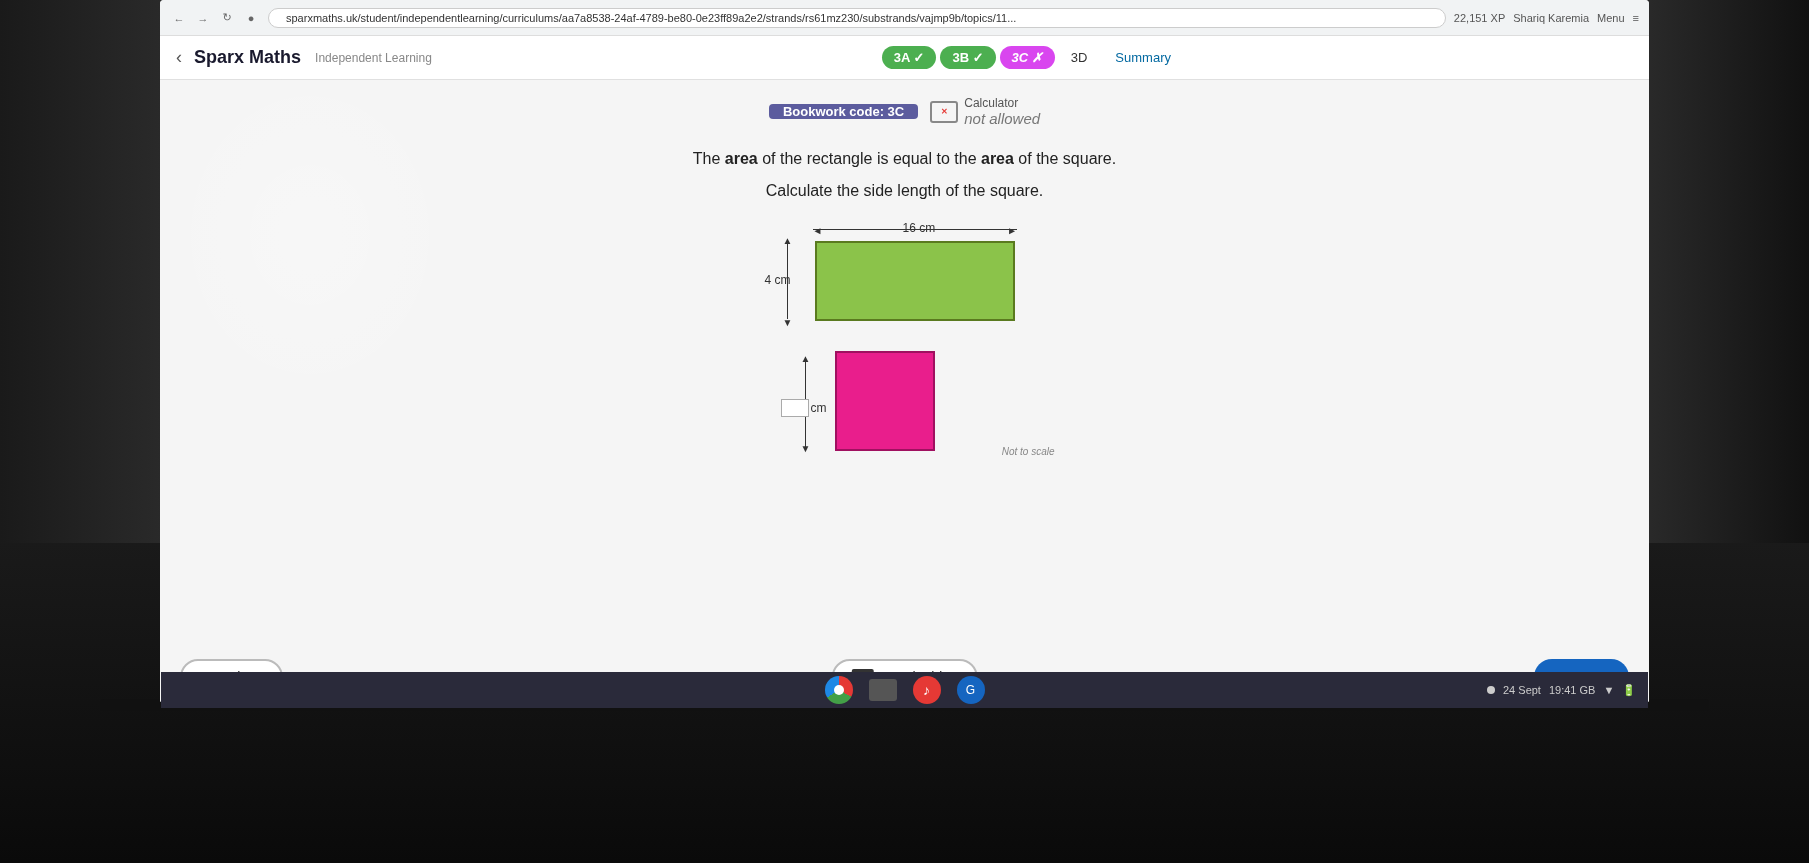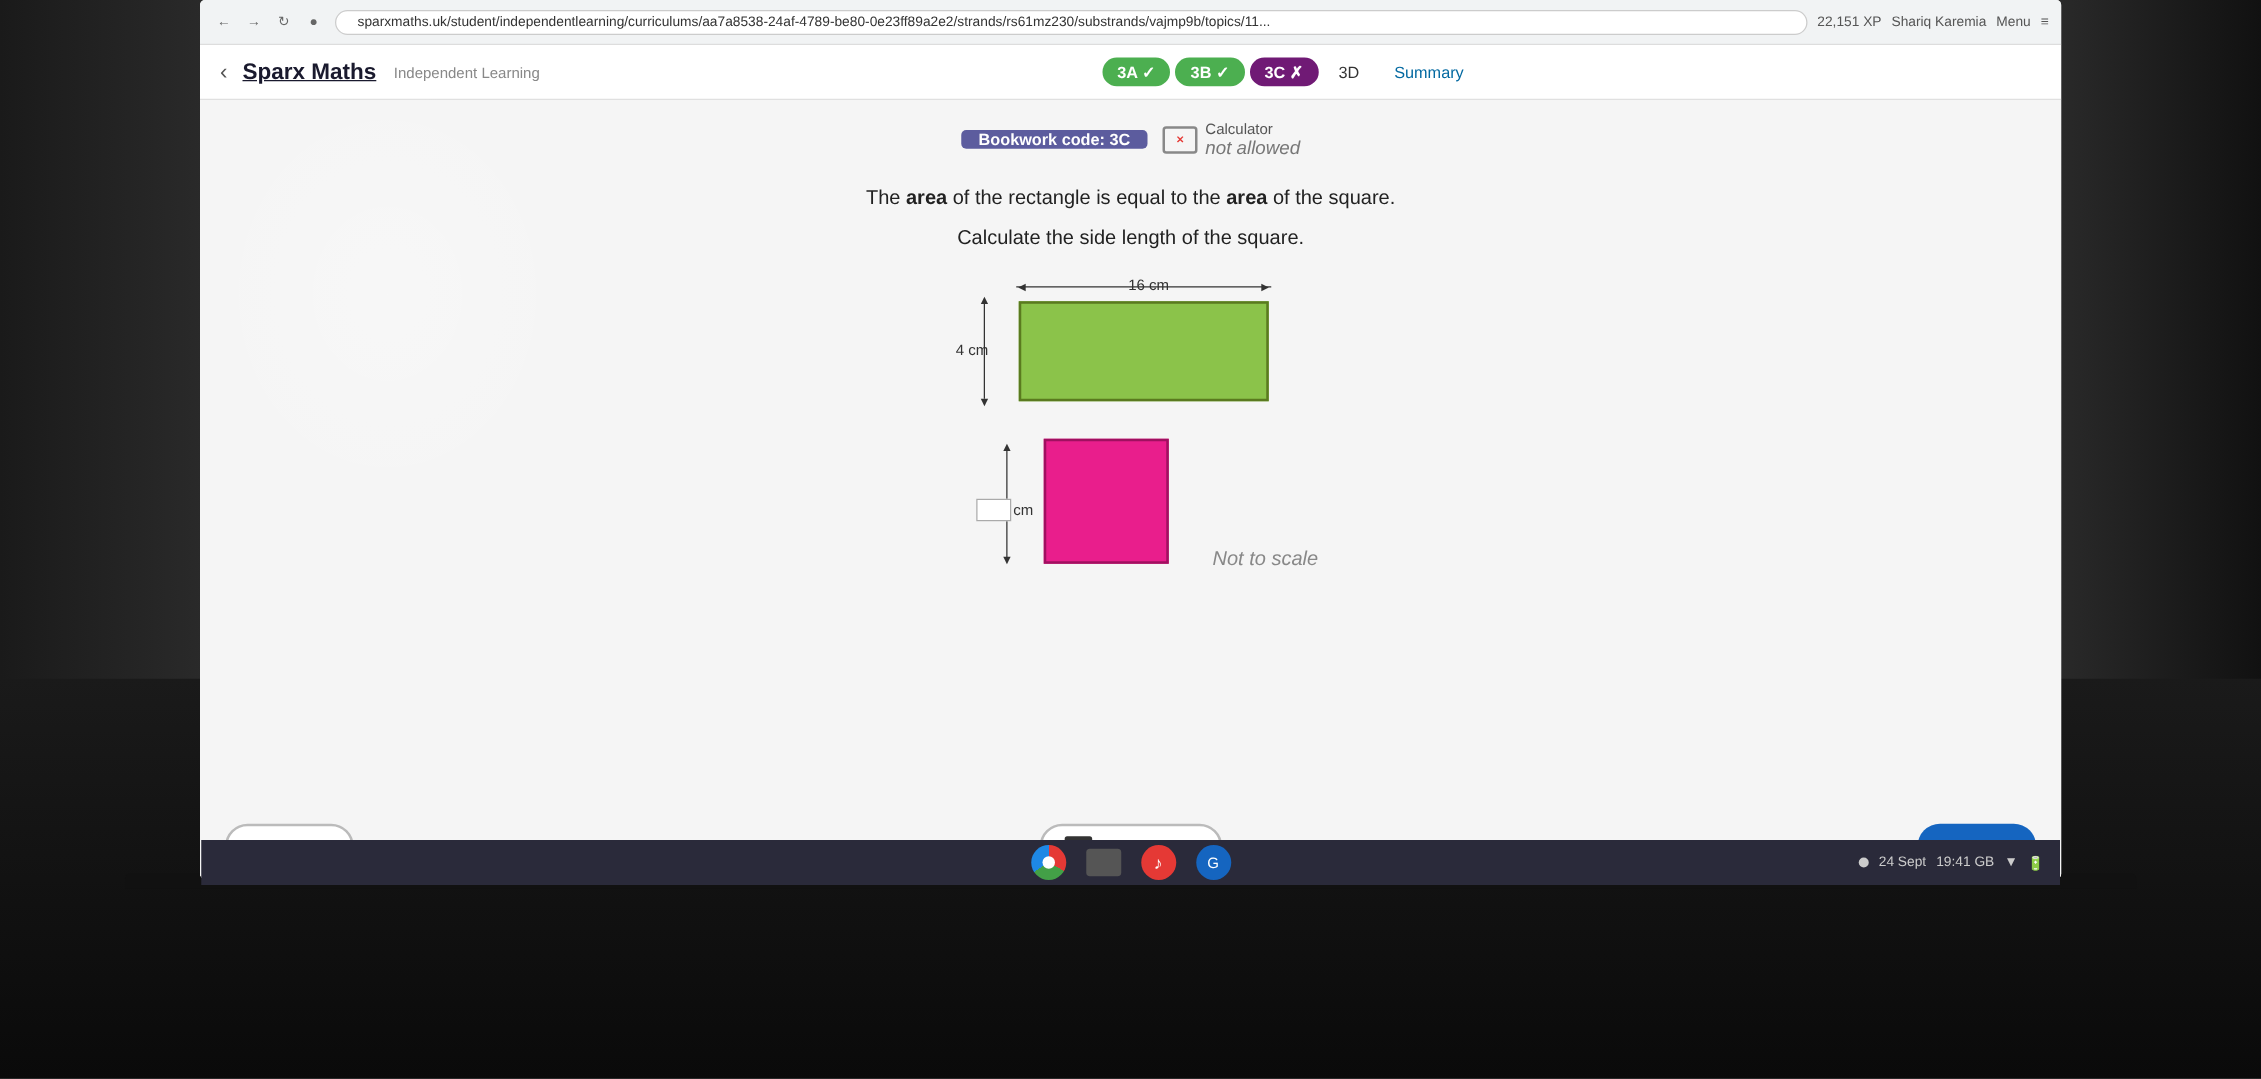--- a/index.html
+++ b/index.html
@@ -88,21 +88,20 @@
     .back-arrow {
       font-size: 18px;
       color: #555;
       cursor: pointer;
     }
 
     .sparx-logo {
       font-size: 18px;
       font-weight: bold;
       color: #1a1a2e;
-      text-decoration: underline;
     }
 
     .independent-learning {
       font-size: 12px;
       color: #888;
       margin-left: 2px;
     }
 
     .header-center {
       flex: 1;
@@ -120,22 +119,23 @@
       border: none;
       cursor: pointer;
     }
 
     .tab-green {
       background: #4caf50;
       color: white;
     }
 
     .tab-red {
-      background: #701a75;
+      background: #d946ef;
       color: white;
+      font-style: italic;
     }
 
     .tab-plain {
       background: transparent;
       color: #333;
       font-weight: normal;
     }
 
     .tab-summary {
       background: transparent;
@@ -256,21 +256,21 @@
       height: 18px;
       border: 1px solid #aaa;
       text-align: center;
       font-size: 11px;
     }
 
     .not-to-scale {
       position: absolute;
       bottom: 4px;
       right: 0;
-      font-size: 16px;
+      font-size: 10px;
       color: #888;
       font-style: italic;
     }
 
     
     .bottom-bar {
       position: absolute;
       bottom: 0;
       left: 0;
       right: 0;

